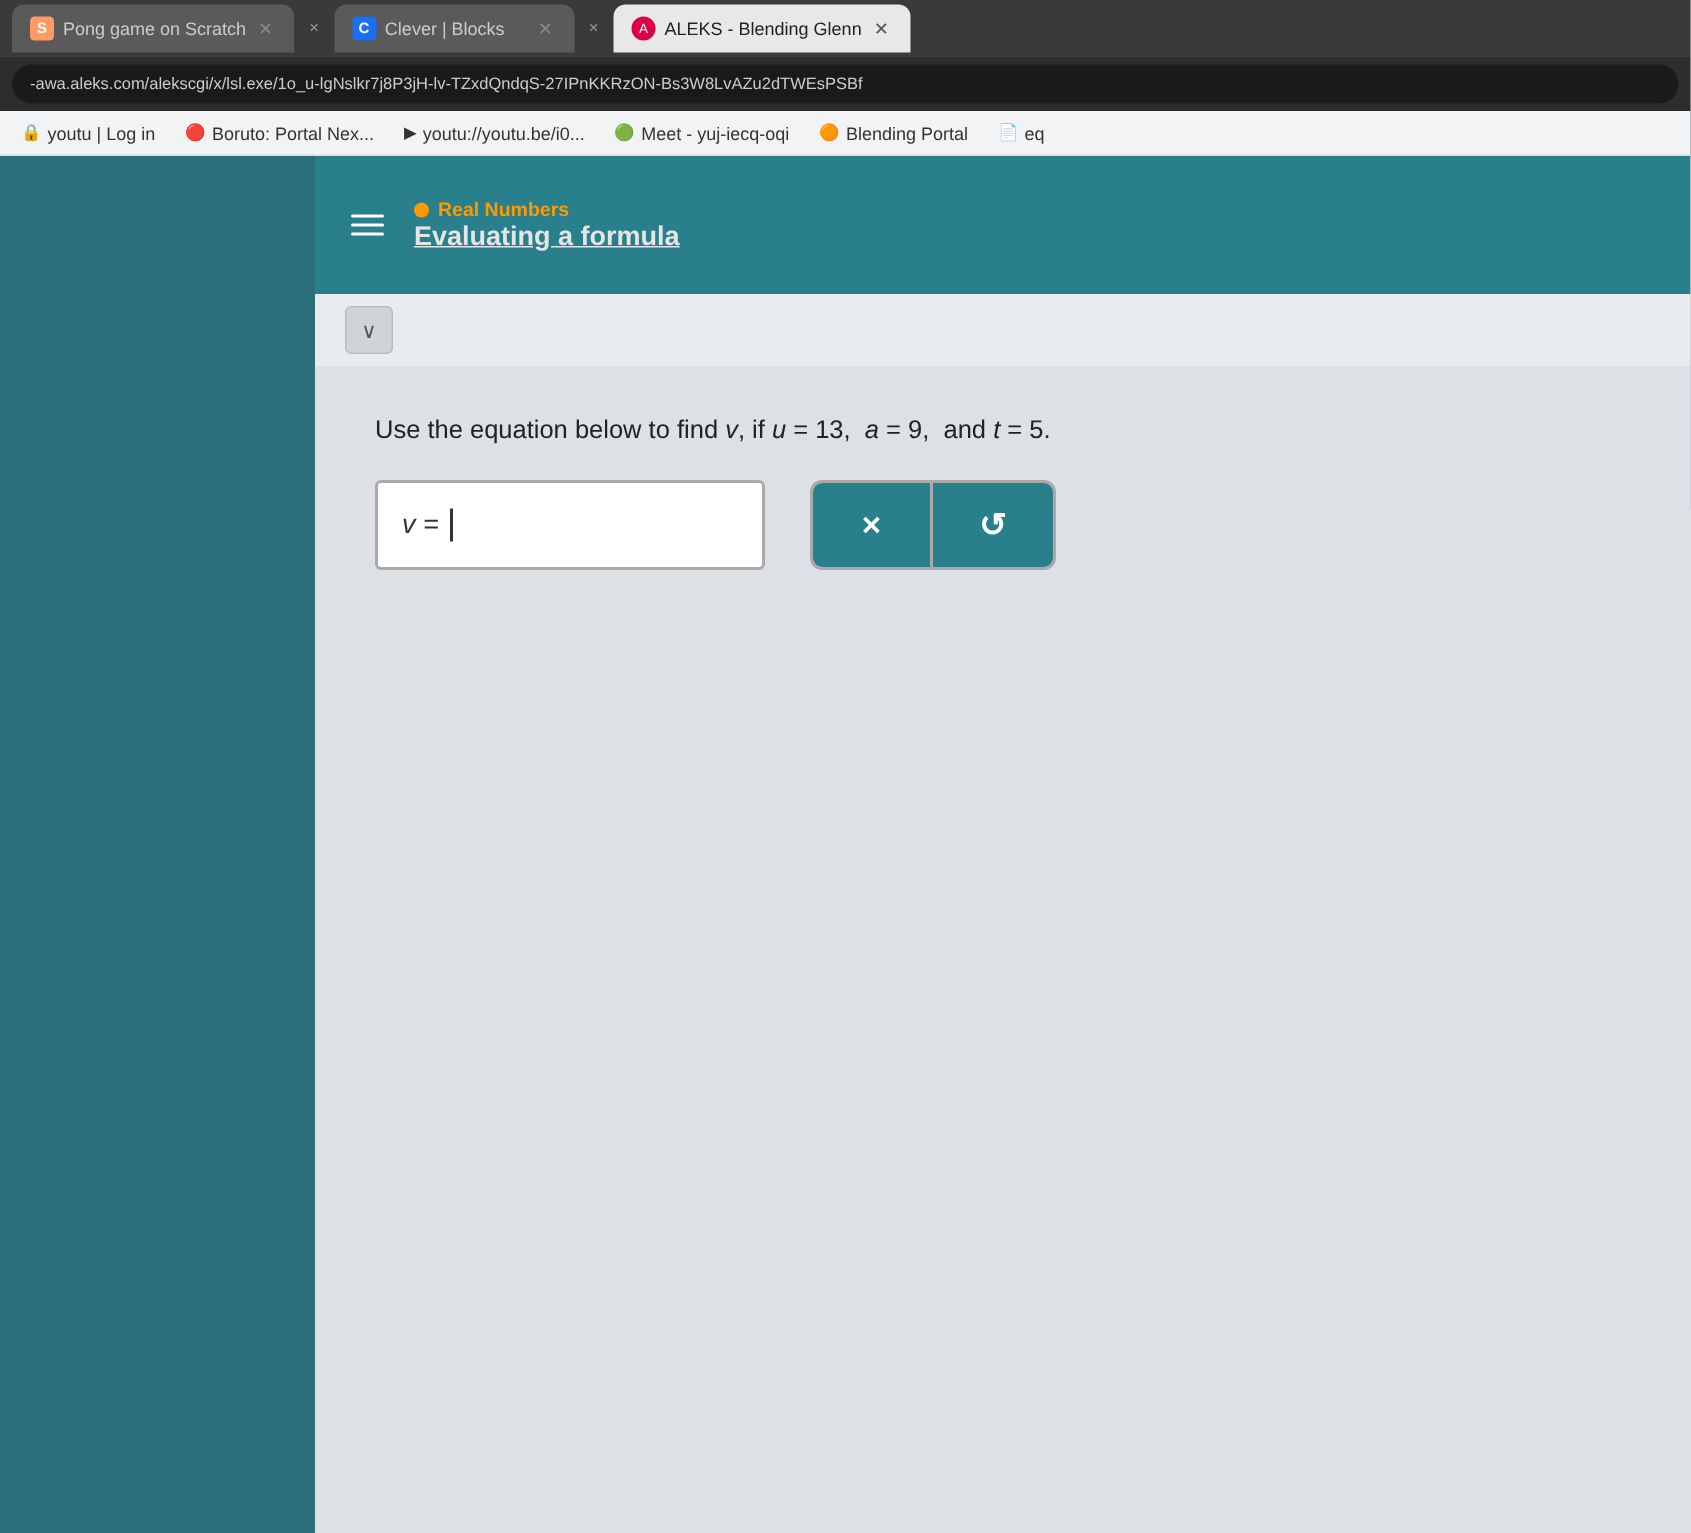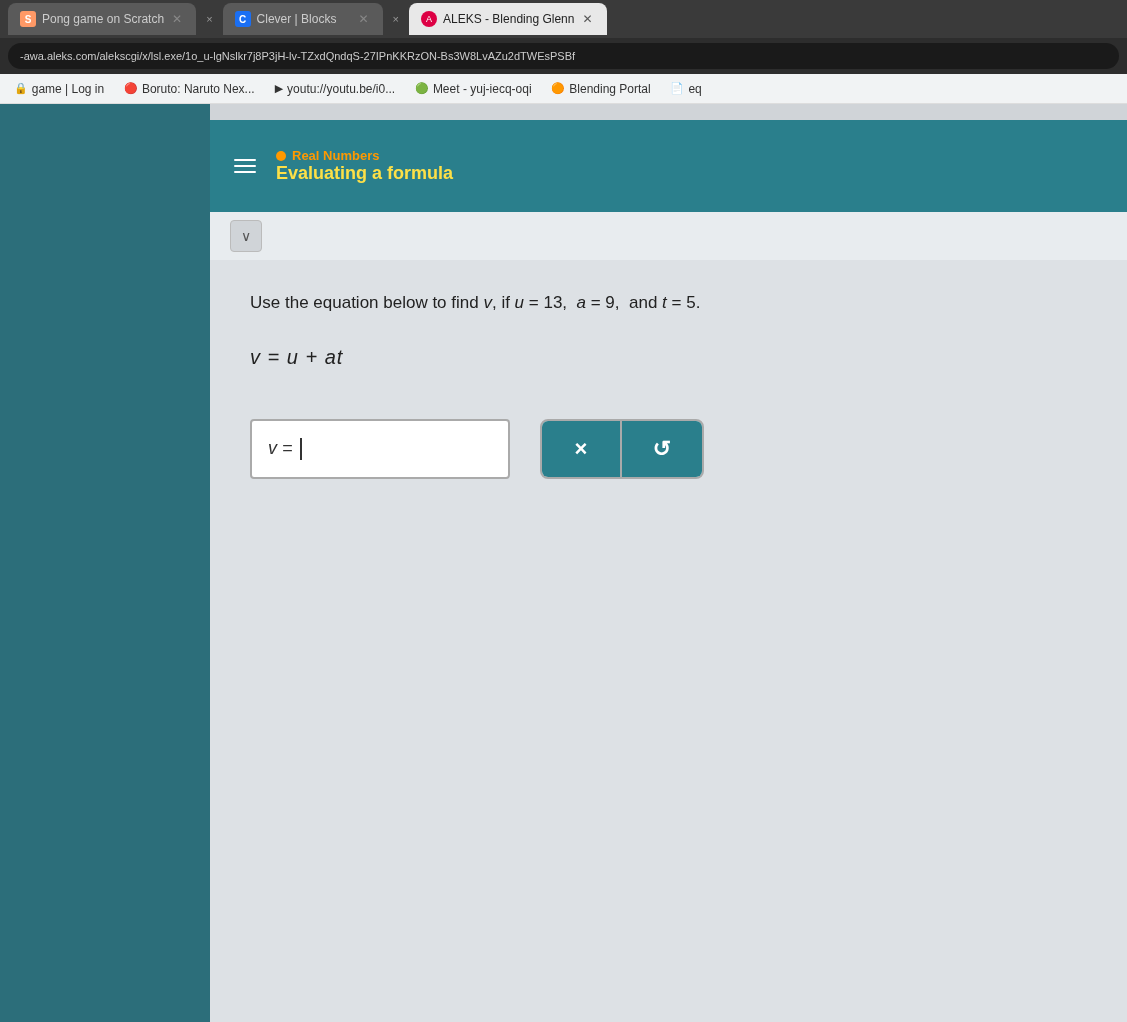--- a/index.html
+++ b/index.html
@@ -182,21 +182,20 @@
 
     
     .aleks-header {
       background: #2a7f8c;
       color: white;
       padding: 28px 20px;
       display: flex;
       align-items: center;
       gap: 16px;
       min-height: 70px;
-      margin-top: 16px;
     }
 
     .hamburger {
       cursor: pointer;
       display: flex;
       flex-direction: column;
       gap: 4px;
       padding: 4px;
     }
 
@@ -226,21 +225,22 @@
       width: 10px;
       height: 10px;
       background: #ff9900;
       border-radius: 50%;
       display: inline-block;
     }
 
     .header-title {
       font-size: 18px;
       font-weight: 700;
-      color: #fde047;
+      color: #e5e5e5;
+      text-decoration: underline;
     }
 
     
     .expand-area {
       background: #e8ecef;
       padding: 8px 20px;
       display: flex;
       align-items: center;
     }
 
@@ -262,21 +262,20 @@
     .problem-area {
       flex: 1;
       background: #dde1e5;
       padding: 30px 40px;
       position: relative;
     }
 
     .problem-statement {
       font-size: 17px;
       color: #222;
-      margin-bottom: 30px;
       line-height: 1.5;
     }
 
     .formula-display {
       font-size: 20px;
       color: #222;
       margin-bottom: 50px;
       font-style: italic;
       letter-spacing: 1px;
     }
@@ -382,25 +381,25 @@
 
   <div class="address-bar">
     <div class="url-box">
       <span>-awa.aleks.com/alekscgi/x/lsl.exe/1o_u-lgNslkr7j8P3jH-lv-TZxdQndqS-27IPnKKRzON-Bs3W8LvAZu2dTWEsPSBf</span>
     </div>
   </div>
 
   <div class="bookmarks-bar">
     <div class="bookmark-item">
       <span class="bm-icon">🔒</span>
-      <span>game | Log in</span>
+      <span>youtu | Log in</span>
     </div>
     <div class="bookmark-item">
       <span class="bm-icon">🔴</span>
-      <span>Boruto: Naruto Nex...</span>
+      <span>Boruto: Portal Nex...</span>
     </div>
     <div class="bookmark-item">
       <span class="bm-icon">▶</span>
       <span>youtu://youtu.be/i0...</span>
     </div>
     <div class="bookmark-item">
       <span class="bm-icon">🟢</span>
       <span>Meet - yuj-iecq-oqi</span>
     </div>
     <div class="bookmark-item">
@@ -440,23 +439,20 @@
         <span>∨</span>
       </div>
     </div>
 
     <div class="problem-area">
 
       <div class="problem-statement">
         Use the equation below to find <em>v</em>, if <em>u</em>&nbsp;=&nbsp;13,&nbsp;&nbsp;<em>a</em>&nbsp;=&nbsp;9,&nbsp;&nbsp;and <em>t</em>&nbsp;=&nbsp;5.
       </div>
 
-      <div class="formula-display">
-        <em>v</em>&nbsp;=&nbsp;<em>u</em>&nbsp;+&nbsp;<em>at</em>
-      </div>
 
       <div class="answer-row">
 
         <div class="answer-input-container">
           <span><em>v</em>&nbsp;=&nbsp;</span>
           <span class="cursor-blink"></span>
         </div>
 
         <div class="action-buttons">
           <button class="action-btn btn-x">

